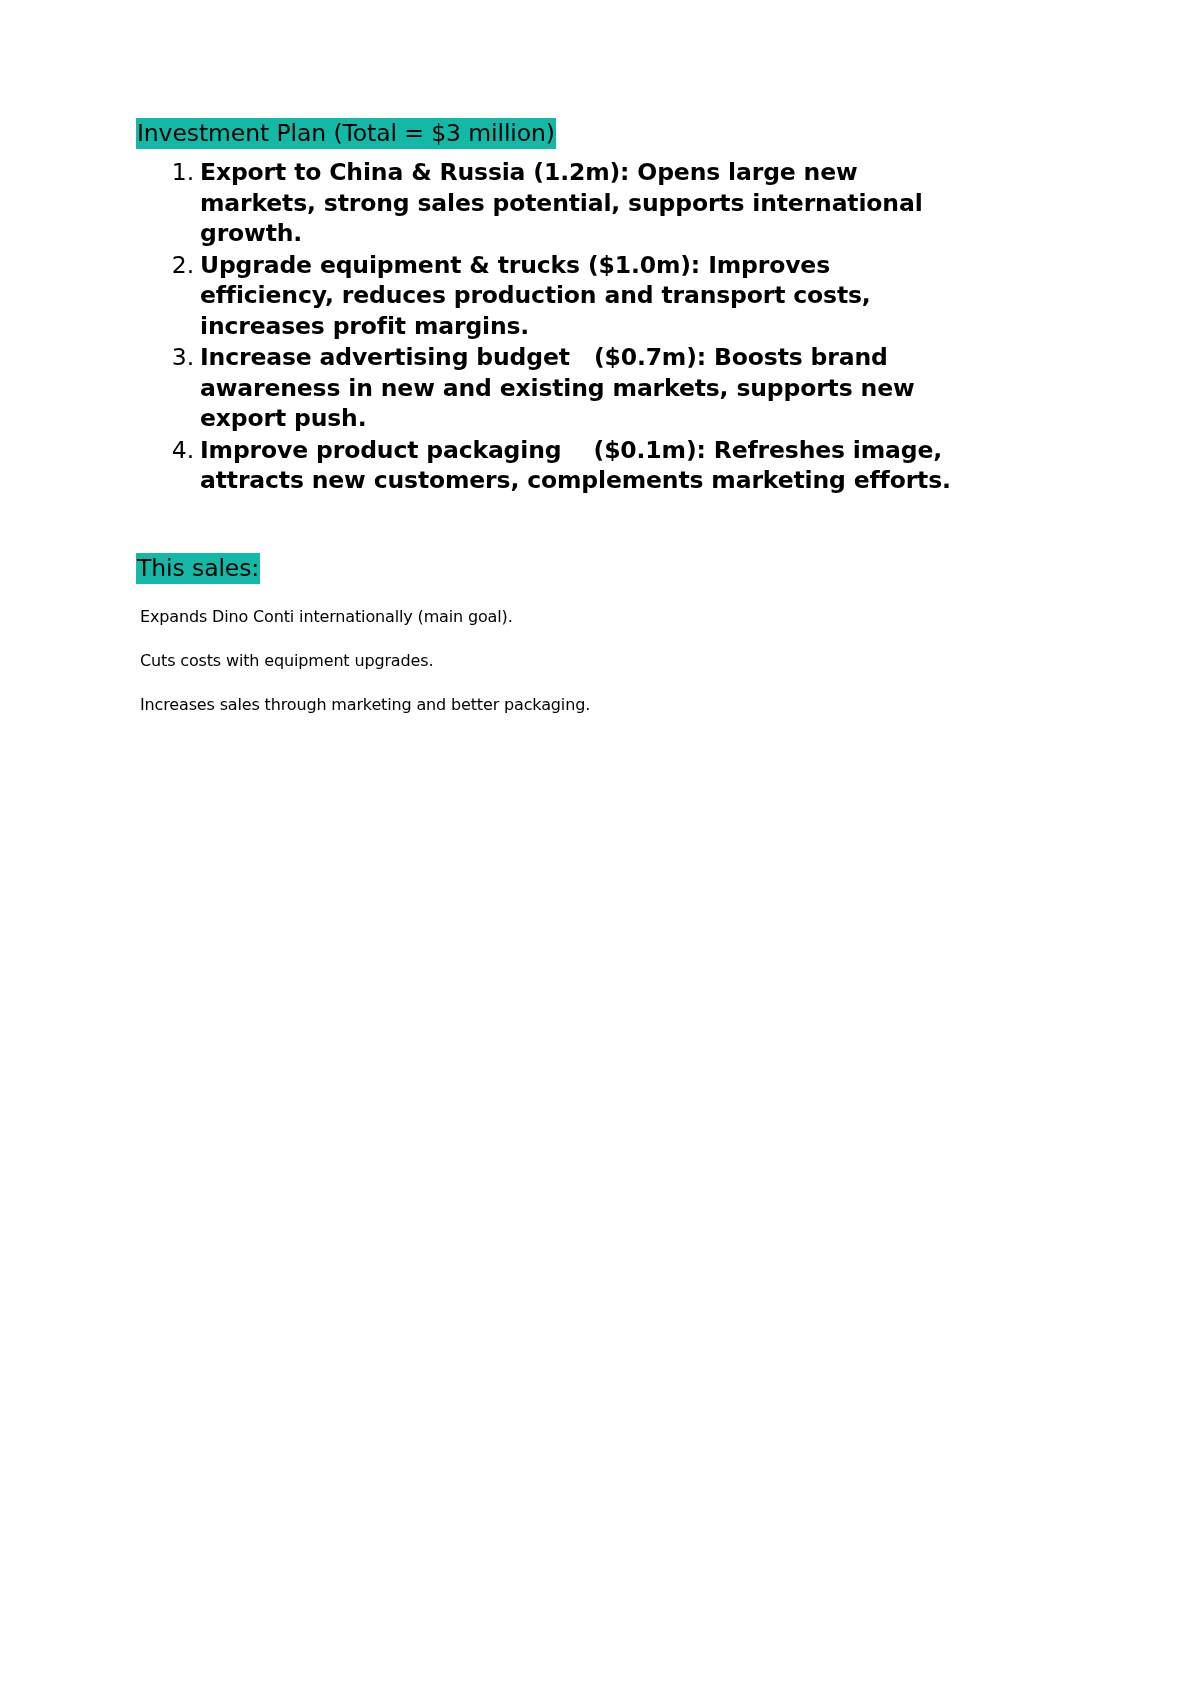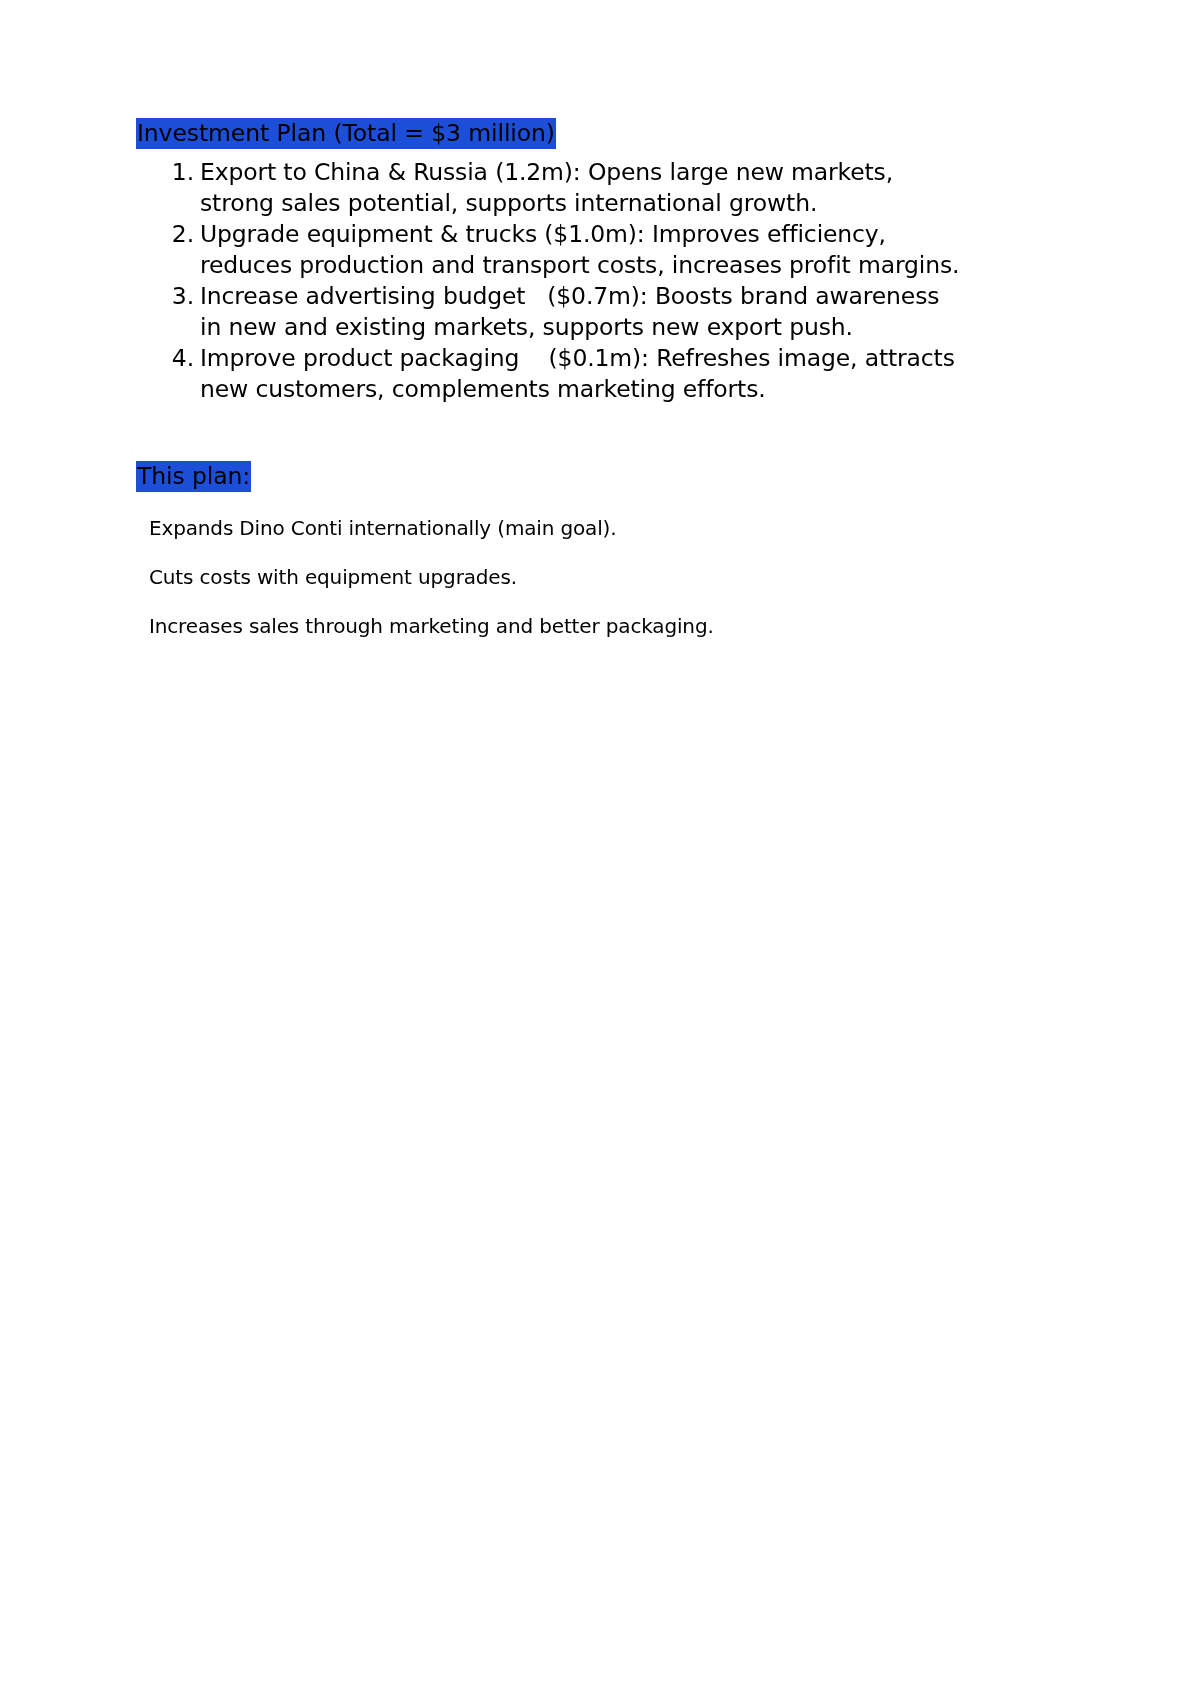--- a/index.html
+++ b/index.html
@@ -28,21 +28,21 @@
   }
   
   .doc-heading {
     font-size: 23.5px;
     line-height: 1.32;
     font-weight: 400;
     margin: 0 0 8px 0;
     letter-spacing: -0.1px;
   }
   .hl {
-    background-color: #1d4ed8;
+    background-color: #14b8a6;
     padding: 1px 1px 2px 1px;
     box-decoration-break: clone;
     -webkit-box-decoration-break: clone;
   }
   
   ol.plan-list {
     margin: 6px 0 0 0;
     padding-left: 0;
     list-style: none;
     counter-reset: planitem;
@@ -78,45 +78,45 @@
     margin-top: 16px;
   }
   .spacer-lg { height: 56px; }
   .section-heading {
     font-size: 23.5px;
     line-height: 1.32;
     margin: 0;
     letter-spacing: -0.1px;
   }
   .para {
-    font-size: 20px;
+    font-size: 16px;
     line-height: 1.30;
-    margin: 23px 0 0 13px;
+    margin: 23px 0 0 4px;
     letter-spacing: -0.15px;
   }
-  .pre-space { white-space: pre-wrap; }
+  .pre-space { white-space: pre-wrap; font-weight: bold; }
 </style>
 </head>
 <body>
 
 <div class="page">
   <div class="content">
 
     <p class="doc-heading"><span class="hl">Investment Plan (Total = $3 million)</span></p>
 
     <ol class="plan-list">
       <li><span class="pre-space">Export to China &amp; Russia (1.2m): Opens large new markets, strong sales potential, supports international growth.</span></li>
       <li><span class="pre-space">Upgrade equipment &amp; trucks ($1.0m): Improves efficiency, reduces production and transport costs, increases profit margins.</span></li>
       <li><span class="pre-space">Increase advertising budget   ($0.7m): Boosts brand awareness in new and existing markets, supports new export push.</span></li>
       <li><span class="pre-space">Improve product packaging    ($0.1m): Refreshes image, attracts new customers, complements marketing efforts.</span></li>
     </ol>
 
 
     <div class="spacer-lg"></div>
 
-    <p class="section-heading"><span class="hl">This plan:</span></p>
+    <p class="section-heading"><span class="hl">This sales:</span></p>
 
     <p class="para">Expands Dino Conti internationally (main goal).</p>
     <p class="para">Cuts costs with equipment upgrades.</p>
     <p class="para">Increases sales through marketing and better packaging.</p>
 
   </div>
 </div>
 
 </body></html>

